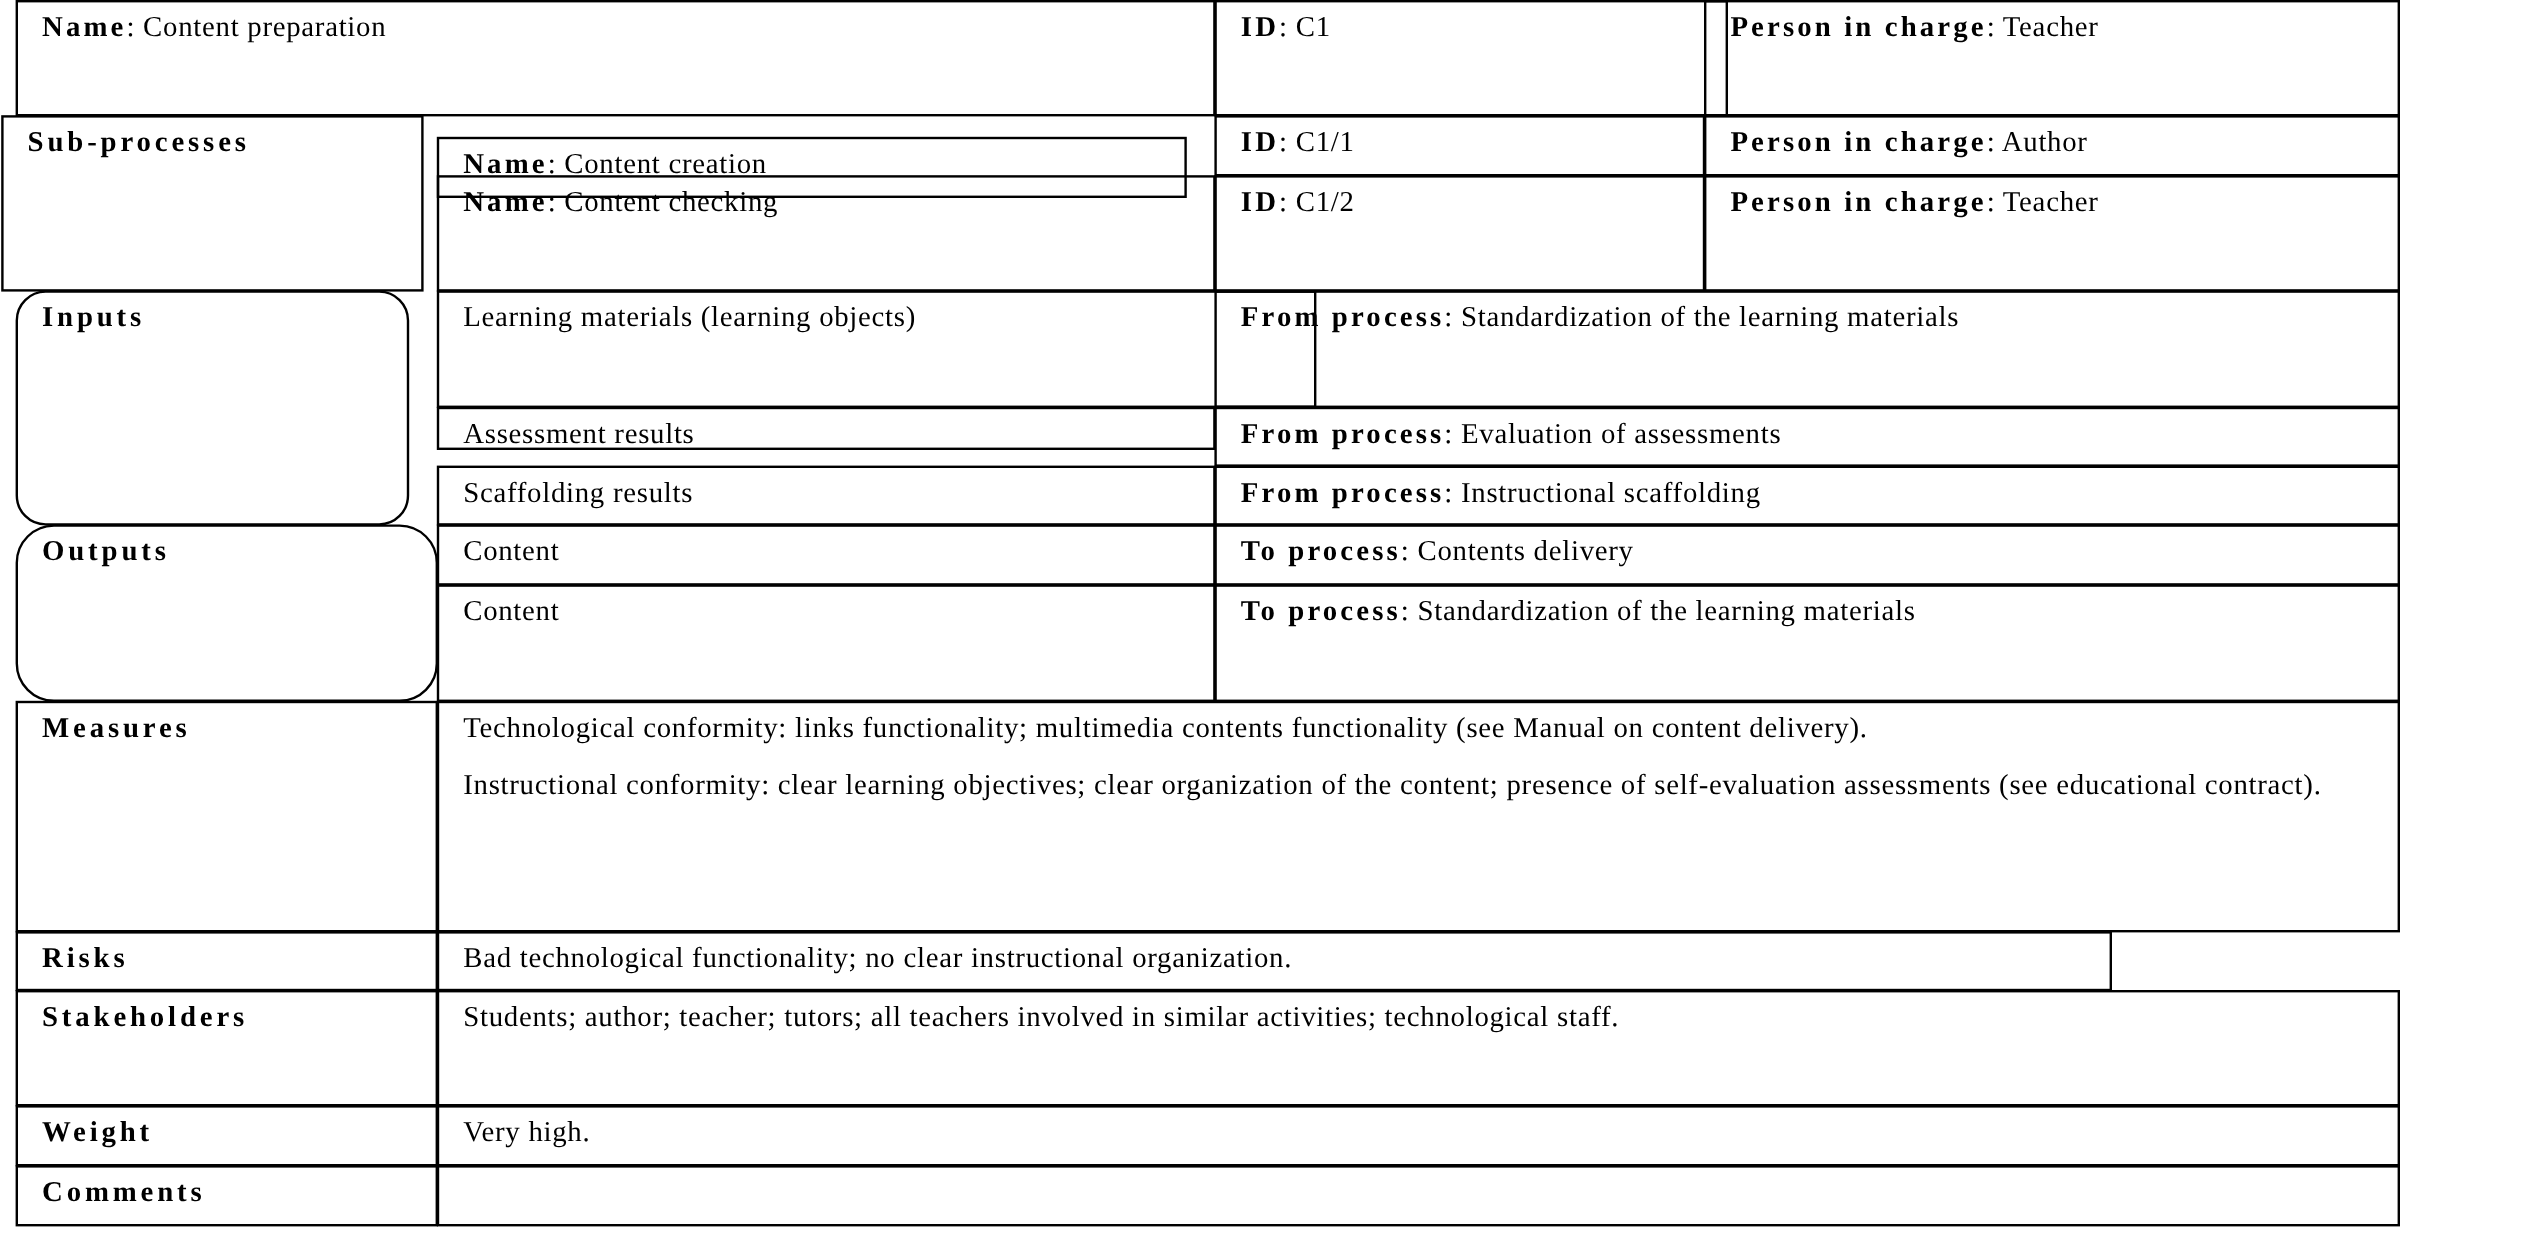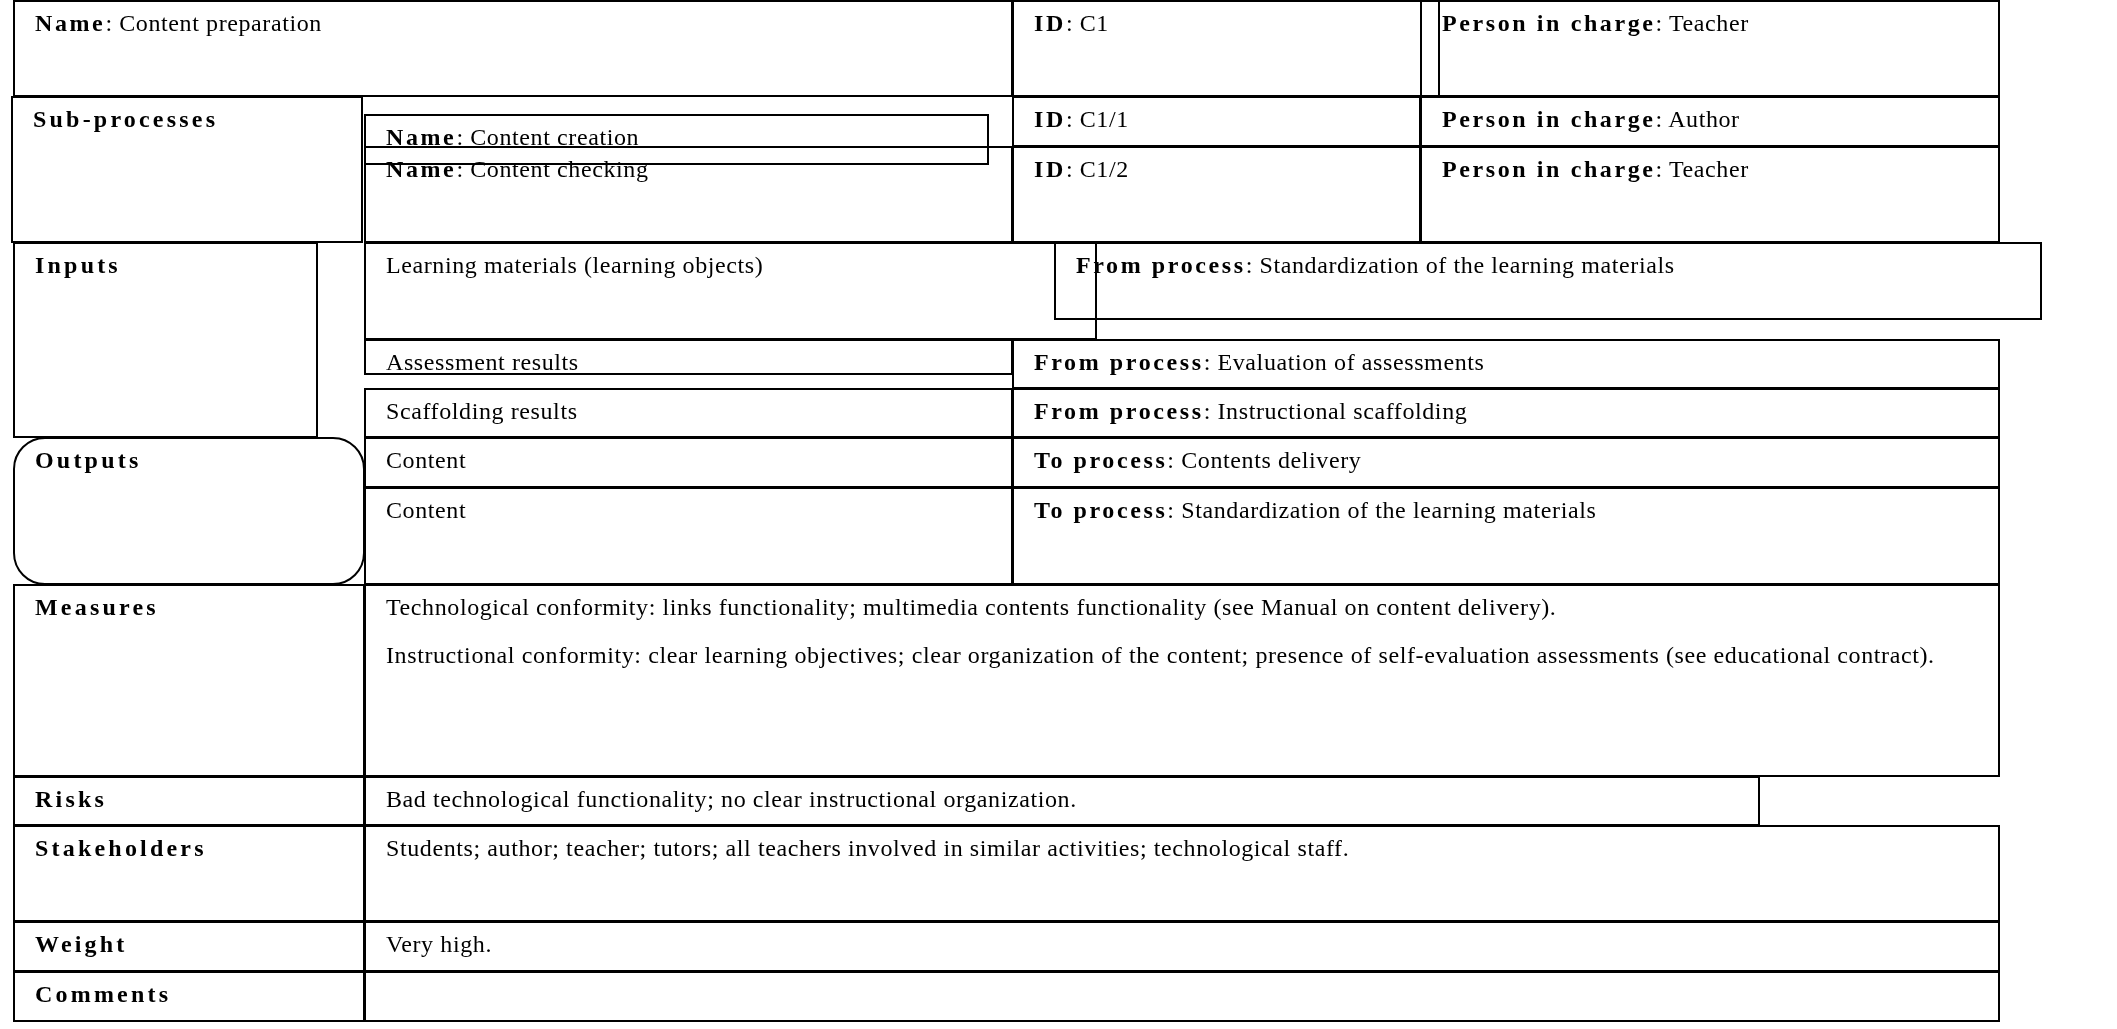--- a/index.html
+++ b/index.html
@@ -22,21 +22,21 @@
   <div class="cell" style="left:14px;top:1px;width:1000px;height:97px;">
     <span class="txt"><span class="key">Name</span>: <span>Content preparation</span></span>
   </div>
   <div class="cell" style="left:1013px;top:1px;width:428px;height:97px;">
     <span class="txt"><span class="key">ID</span>: <span>C1</span></span>
   </div>
   <div class="cell" style="left:1421px;top:1px;width:580px;height:97px;">
     <span class="txt"><span class="key">Person in charge</span>: <span>Teacher</span></span>
   </div>
 
-  <div class="cell" style="left:12px;top:97px;width:352px;height:147px;">
+  <div class="cell" style="left:2px;top:97px;width:352px;height:147px;">
     <span class="txt lbl">Sub-processes</span>
   </div>
   <div class="cell" style="left:365px;top:115px;width:625px;height:51px;">
     <span class="txt"><span class="key">Name</span>: <span>Content creation</span></span>
   </div>
   <div class="cell" style="left:1013px;top:97px;width:409px;height:51px;">
     <span class="txt"><span class="key">ID</span>: <span>C1/1</span></span>
   </div>
   <div class="cell" style="left:1421px;top:97px;width:580px;height:51px;">
     <span class="txt"><span class="key">Person in charge</span>: <span>Author</span></span>
@@ -44,27 +44,27 @@
   <div class="cell" style="left:365px;top:147px;width:649px;height:97px;">
     <span class="txt"><span class="key">Name</span>: <span>Content checking</span></span>
   </div>
   <div class="cell" style="left:1013px;top:147px;width:409px;height:97px;">
     <span class="txt"><span class="key">ID</span>: <span>C1/2</span></span>
   </div>
   <div class="cell" style="left:1421px;top:147px;width:580px;height:97px;">
     <span class="txt"><span class="key">Person in charge</span>: <span>Teacher</span></span>
   </div>
 
-  <div class="cell" style="left:14px;top:243px;width:305px;height:196px;">
+  <div class="cell" style="left:14px;top:243px;width:328px;height:196px;border-radius:25px;">
     <span class="txt lbl">Inputs</span>
   </div>
   <div class="cell" style="left:365px;top:243px;width:733px;height:98px;">
     <span class="txt">Learning materials (learning objects)</span>
   </div>
-  <div class="cell" style="left:1055px;top:243px;width:988px;height:78px;">
+  <div class="cell" style="left:1013px;top:243px;width:988px;height:98px;">
     <span class="txt"><span class="key">From process</span>: <span>Standardization of the learning materials</span></span>
   </div>
   <div class="cell" style="left:365px;top:340px;width:649px;height:36px;">
     <span class="txt">Assessment results</span>
   </div>
   <div class="cell" style="left:1013px;top:340px;width:988px;height:50px;">
     <span class="txt"><span class="key">From process</span>: <span>Evaluation of assessments</span></span>
   </div>
   <div class="cell" style="left:365px;top:389px;width:649px;height:50px;">
     <span class="txt">Scaffolding results</span>

